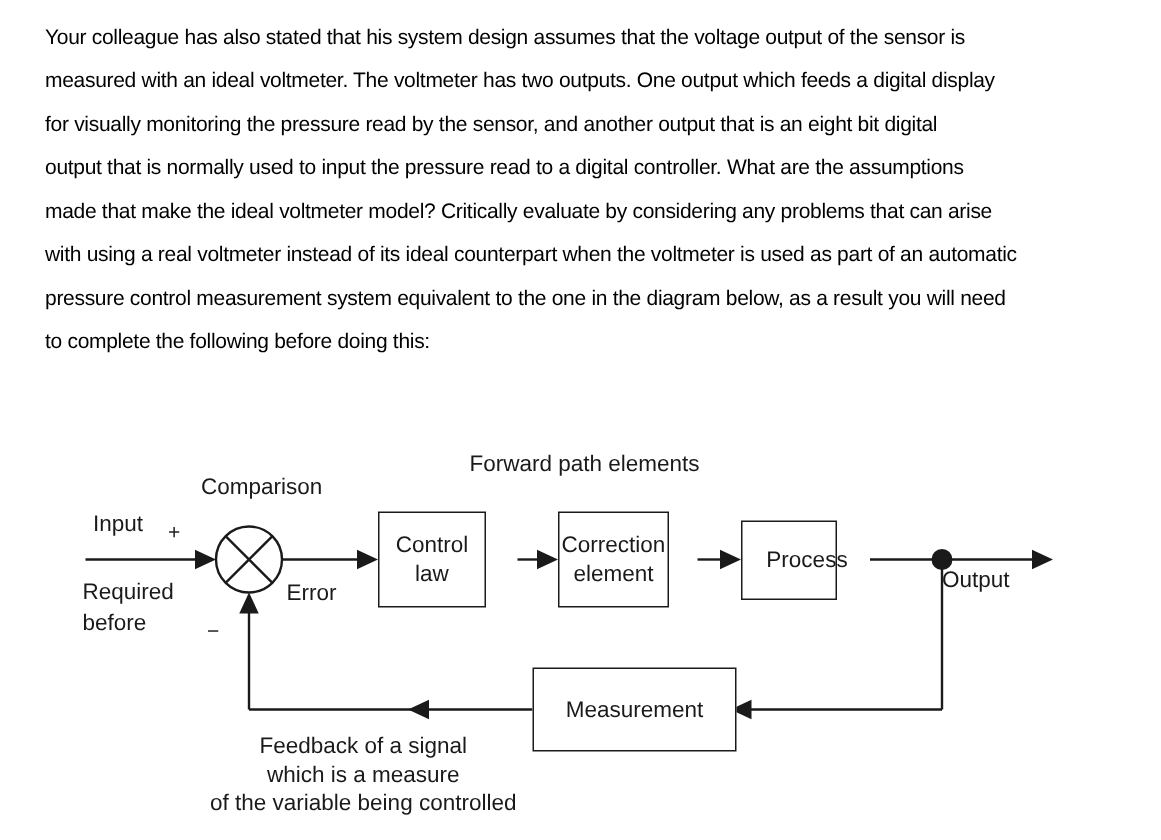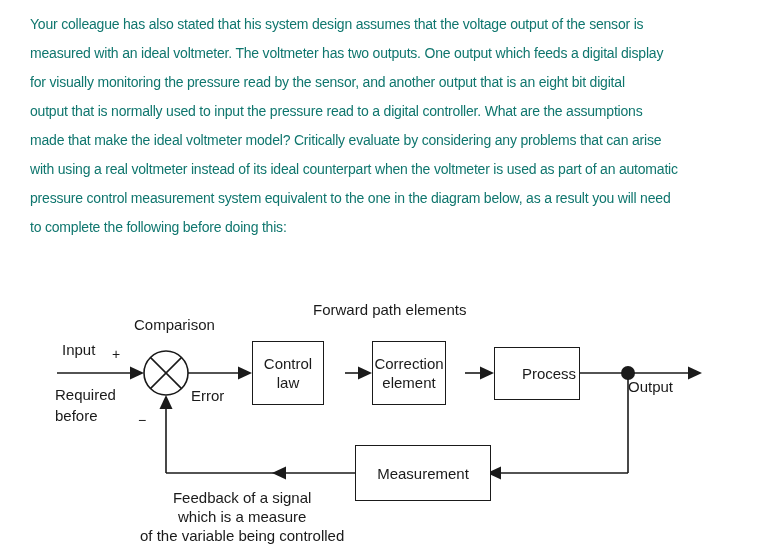--- a/index.html
+++ b/index.html
@@ -20,21 +20,21 @@
     position: absolute;
     left: 30px;
     top: 10px;
     width: 736px;
   }
   .tline {
     font-size: 14px;
     letter-spacing: -0.2px;
     line-height: 29px;
     white-space: nowrap;
-    color: #0f766e;
+    color: #000000;
   }
   .diagram-label {
     position: absolute;
     font-size: 15px;
     line-height: 18px;
     color: #1a1a1a;
     white-space: nowrap;
   }
   .sign {
     position: absolute;
@@ -146,21 +146,21 @@
   <div class="block" style="left:252px; top:341px; width:72px; height:64px;">
     <div>Control</div>
     <div>law</div>
   </div>
 
   <div class="block" style="left:372px; top:341px; width:74px; height:64px;">
     <div>Correction</div>
     <div>element</div>
   </div>
 
-  <div class="block" style="left:494px; top:347px; width:86px; height:53px;padding-left:24px;">
+  <div class="block" style="left:494px; top:347px; width:64px; height:53px;padding-left:24px;">
     <div>Process</div>
   </div>
 
   <div class="block" style="left:355px; top:445px; width:136px; height:56px;">
     <div>Measurement</div>
   </div>
 
   <div class="diagram-label caption" style="left:140px; top:488px;text-align:center;">
     <div>Feedback of a signal</div>
     <div>which is a measure</div>

